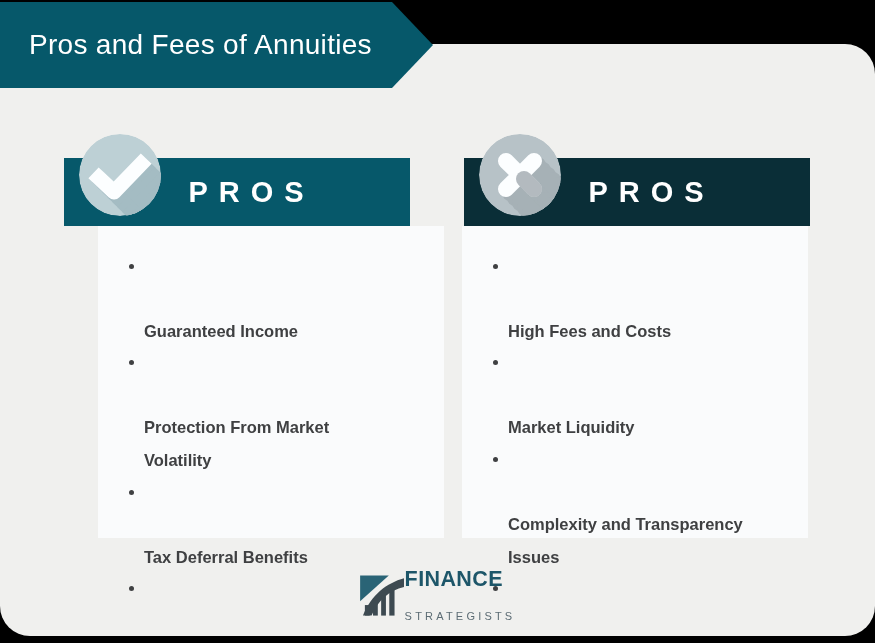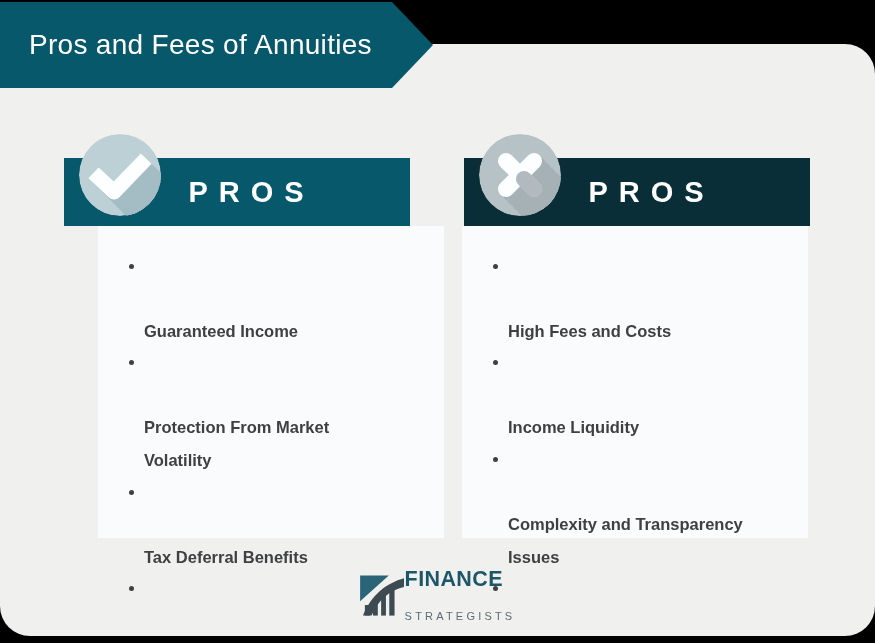--- a/index.html
+++ b/index.html
@@ -148,21 +148,21 @@
 <div class="panel cons">
   <ul>
 
       <li>
         <span class="bullet"></span>
         <span>High Fees and Costs</span>
       </li>
 
       <li>
         <span class="bullet"></span>
-        <span>Income Liquidity</span>
+        <span>Market Liquidity</span>
       </li>
 
       <li>
         <span class="bullet"></span>
         <span>Complexity and Transparency
 Issues</span>
       </li>
 
       <li>
         <span class="bullet"></span>

